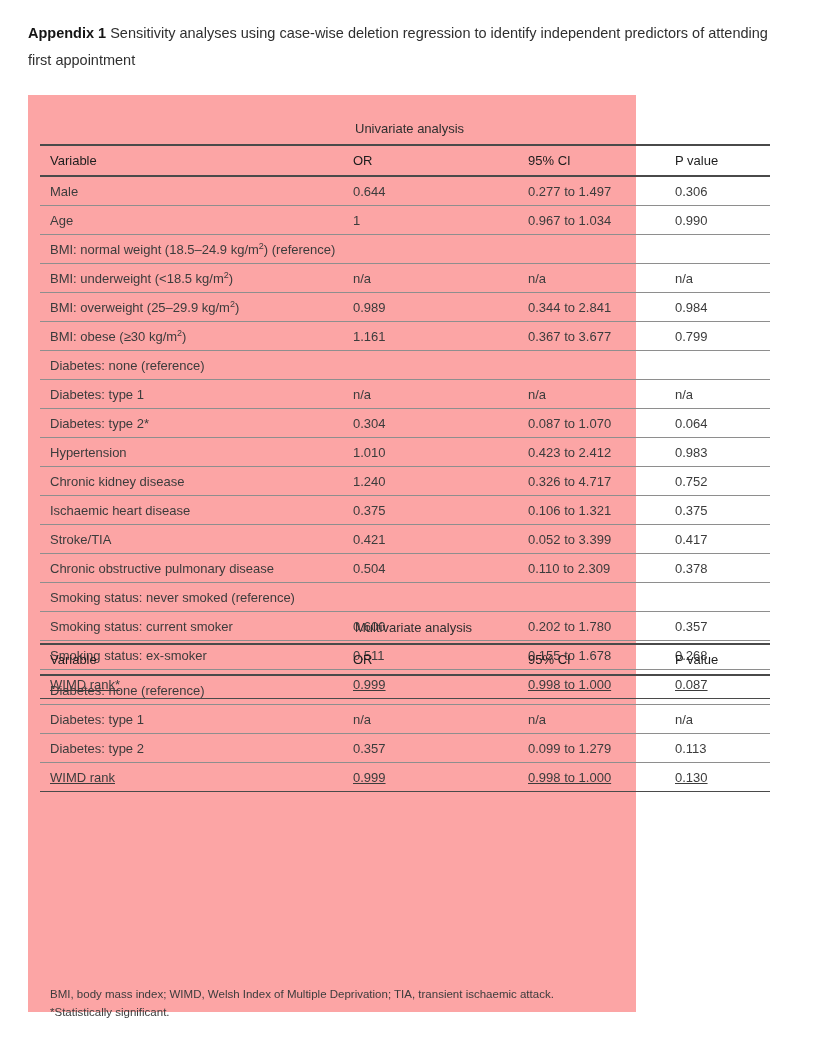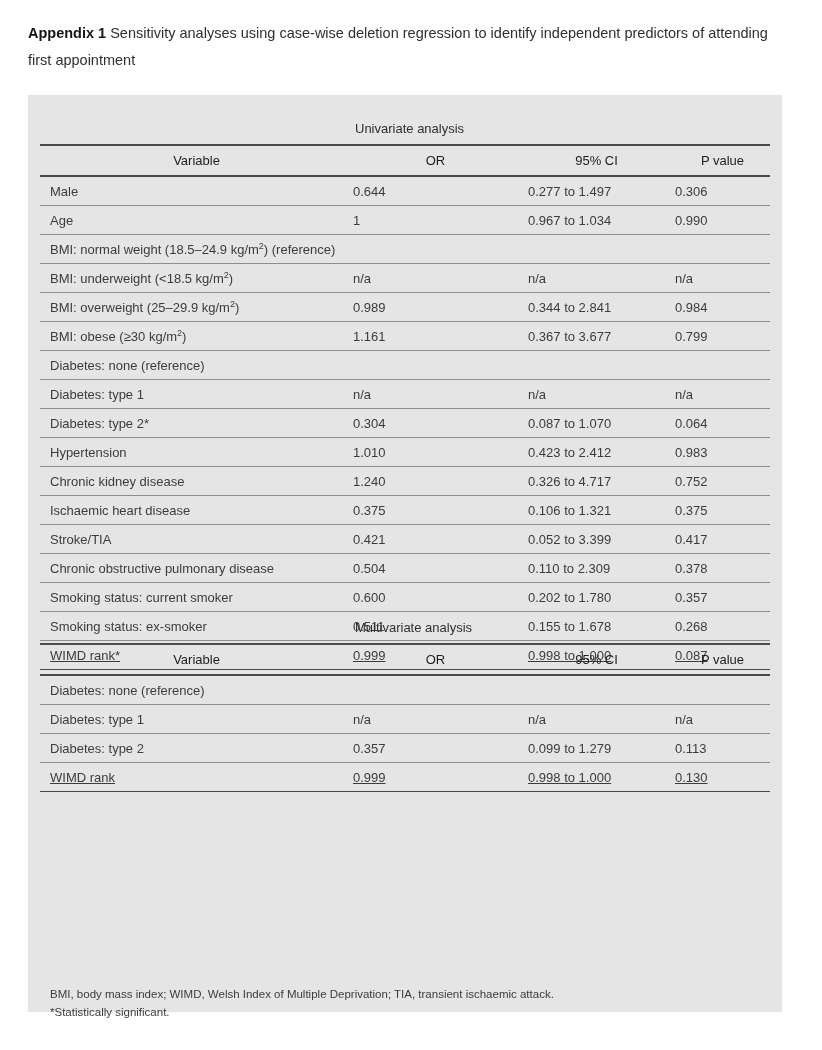--- a/index.html
+++ b/index.html
@@ -35,23 +35,23 @@
   .caption .lead {
     font-weight: bold;
     color: #151515;
   }
 
   
   .panel {
     position: absolute;
     left: 28px;
     top: 95px;
-    width: 754px;
+    width: 608px;
     height: 917px;
-    background: #e5e5e5;
+    background: #fca5a5;
     box-sizing: border-box;
   }
 
   .table-block {
     position: absolute;
     left: 12px;
     width: 730px;
   }
   #univariate-block { top: 22px; }
   #multivariate-block { top: 521px; }
@@ -85,21 +85,20 @@
     vertical-align: middle;
     color: #3c3c3c;
     white-space: nowrap;
   }
 
   table.stats thead th {
     color: #1d1d1d;
     border-top: 2px solid #4a4a4a;
     border-bottom: 2px solid #4a4a4a;
     height: 29px;
-    text-align: center;
   }
 
   table.stats tbody tr td {
     border-bottom: 1px solid #8e8e8e;
   }
   table.stats tbody tr.reference-row td {
     border-bottom: 1px solid #8e8e8e;
   }
   table.stats tbody tr:last-child td {
     border-bottom: 1px solid #4a4a4a;
@@ -225,20 +224,26 @@
               <td>Stroke/TIA</td>
               <td>0.421</td>
               <td>0.052 to 3.399</td>
               <td>0.417</td>
             </tr>
             <tr>
               <td>Chronic obstructive pulmonary disease</td>
               <td>0.504</td>
               <td>0.110 to 2.309</td>
               <td>0.378</td>
+            </tr>
+            <tr class="reference-row">
+              <td>Smoking status: never smoked (reference)</td>
+              <td></td>
+              <td></td>
+              <td></td>
             </tr>
             <tr>
               <td>Smoking status: current smoker</td>
               <td>0.600</td>
               <td>0.202 to 1.780</td>
               <td>0.357</td>
             </tr>
             <tr>
               <td>Smoking status: ex-smoker</td>
               <td>0.511</td>

